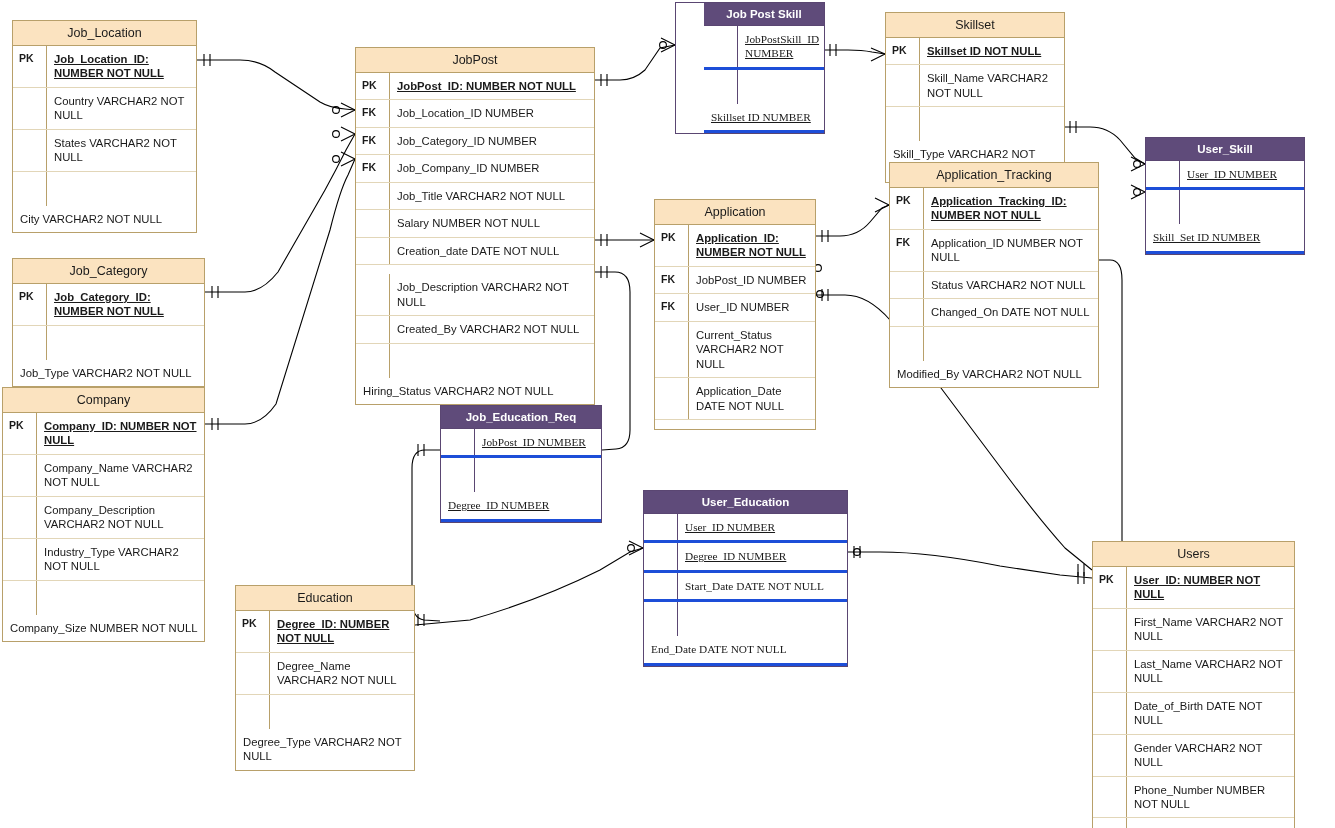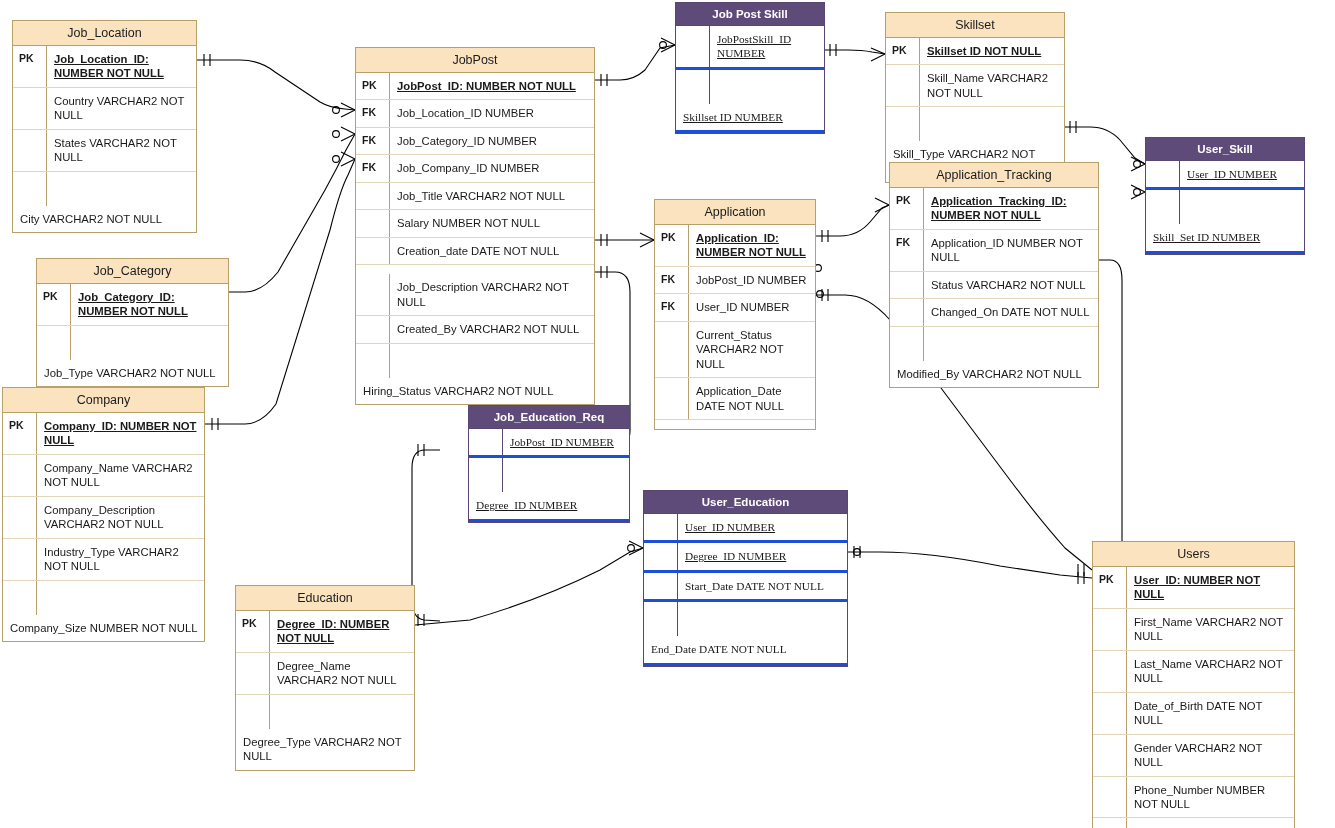--- a/index.html
+++ b/index.html
@@ -188,21 +188,21 @@
         </div>
         <div class="row">
           <div class="key"></div>
           <div class="attr">States VARCHAR2 NOT NULL</div>
         </div>
         <div class="row">
           <div class="key"></div>
           <div class="attr">City VARCHAR2 NOT NULL</div>
         </div>
       </div>
-      <div class="entity" style="left: 12px; top: 258px; width: 193px; margin-left: 24px;">
+      <div class="entity" style="left: 12px; top: 258px; width: 193px;">
         <div class="ent-title">Job_Category</div>
         <div class="row">
           <div class="key">PK</div>
           <div class="attr pk">Job_Category_ID: NUMBER NOT NULL</div>
         </div>
         <div class="row">
           <div class="key"></div>
           <div class="attr">Job_Type VARCHAR2 NOT NULL</div>
         </div>
       </div>
@@ -266,21 +266,21 @@
         </div>
         <div class="row">
           <div class="key"></div>
           <div class="attr">Created_By VARCHAR2 NOT NULL</div>
         </div>
         <div class="row">
           <div class="key"></div>
           <div class="attr">Hiring_Status VARCHAR2 NOT NULL</div>
         </div>
       </div>
-      <div class="entity purple" style="left: 675px; top: 2px; width: 150px;">
+      <div class="entity purple" style="left: 675px; top: 2px; width: 150px; padding-left: 28px;">
         <div class="ent-title">Job Post Skill</div>
         <div class="row">
           <div class="key"></div>
           <div class="attr uline">JobPostSkill_ID NUMBER</div>
         </div>
         <div class="row">
           <div class="key"></div>
           <div class="attr uline">Skillset ID NUMBER</div>
         </div>
       </div>
@@ -350,21 +350,21 @@
         </div>
         <div class="row">
           <div class="key"></div>
           <div class="attr">Changed_On DATE NOT NULL</div>
         </div>
         <div class="row">
           <div class="key"></div>
           <div class="attr">Modified_By VARCHAR2 NOT NULL</div>
         </div>
       </div>
-      <div class="entity purple" style="left: 440px; top: 405px; width: 162px; margin-left: 28px;">
+      <div class="entity purple" style="left: 440px; top: 405px; width: 162px;">
         <div class="ent-title">Job_Education_Req</div>
         <div class="row">
           <div class="key"></div>
           <div class="attr uline">JobPost_ID NUMBER</div>
         </div>
         <div class="row">
           <div class="key"></div>
           <div class="attr uline">Degree_ID NUMBER</div>
         </div>
       </div>

